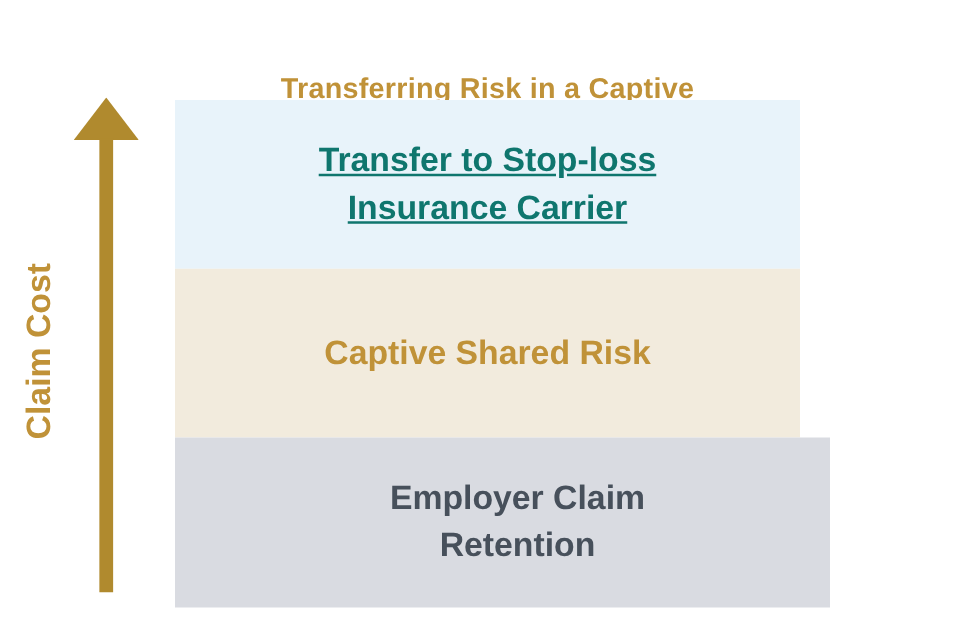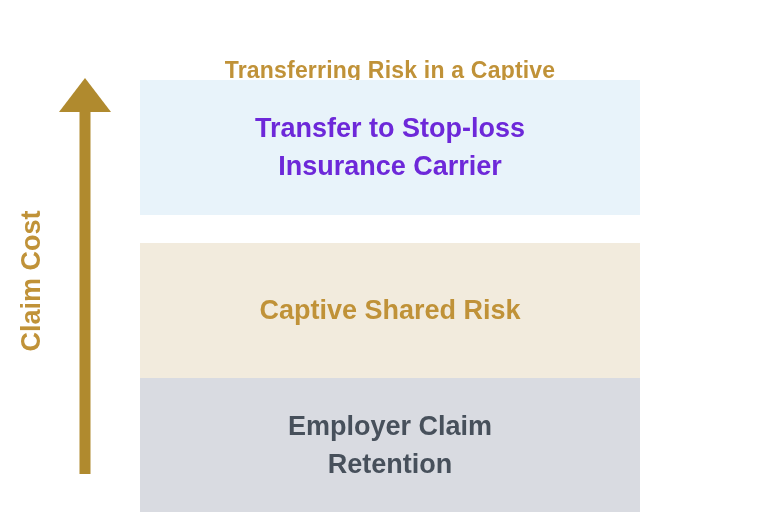--- a/index.html
+++ b/index.html
@@ -41,21 +41,21 @@
   }
   .layer-label {
     text-align: center;
     font-size: 27px;
     font-weight: 700;
     line-height: 1.4;
     white-space: pre-line;
   }
   .layer-stoploss { height: 135px; }
   .layer-captive  { height: 135px; }
-  .layer-employer { height: 136px; }
+  .layer-employer { height: 136px; padding-left: 24px; }
   .axis-arrow {
     position: absolute;
     left: 59px;
     top: 78px;
     width: 52px;
     height: 396px;
   }
   .axis-arrow .arrow-shape { fill: var(--arrow-gold); }
   .axis-label {
     position: absolute;
@@ -81,26 +81,26 @@
 
   <svg class="axis-arrow" viewBox="0 0 52 396" aria-hidden="true">
     <polygon class="arrow-shape" points="26,0 52,34 0,34"></polygon>
     <rect class="arrow-shape" x="20.5" y="33" width="11" height="363"></rect>
   </svg>
 
   <div class="axis-label">Claim Cost</div>
 
   <div class="stack">
 
-    <div class="layer layer-stoploss" style="background: rgb(232, 243, 250); color: #6d28d9;">
+    <div class="layer layer-stoploss" style="background: rgb(232, 243, 250); color: #0f766e; text-decoration: underline;">
       <div class="layer-label">Transfer to Stop-loss
 Insurance Carrier</div>
     </div>
 
-    <div class="layer layer-captive" style="background: rgb(242, 235, 221); color: rgb(192, 146, 56); margin-top: 28px;">
+    <div class="layer layer-captive" style="background: rgb(242, 235, 221); color: rgb(192, 146, 56);">
       <div class="layer-label">Captive Shared Risk</div>
     </div>
 
     <div class="layer layer-employer" style="background: rgb(217, 219, 225); color: rgb(71, 80, 91);">
       <div class="layer-label">Employer Claim
 Retention</div>
     </div>
 
   </div>
 

